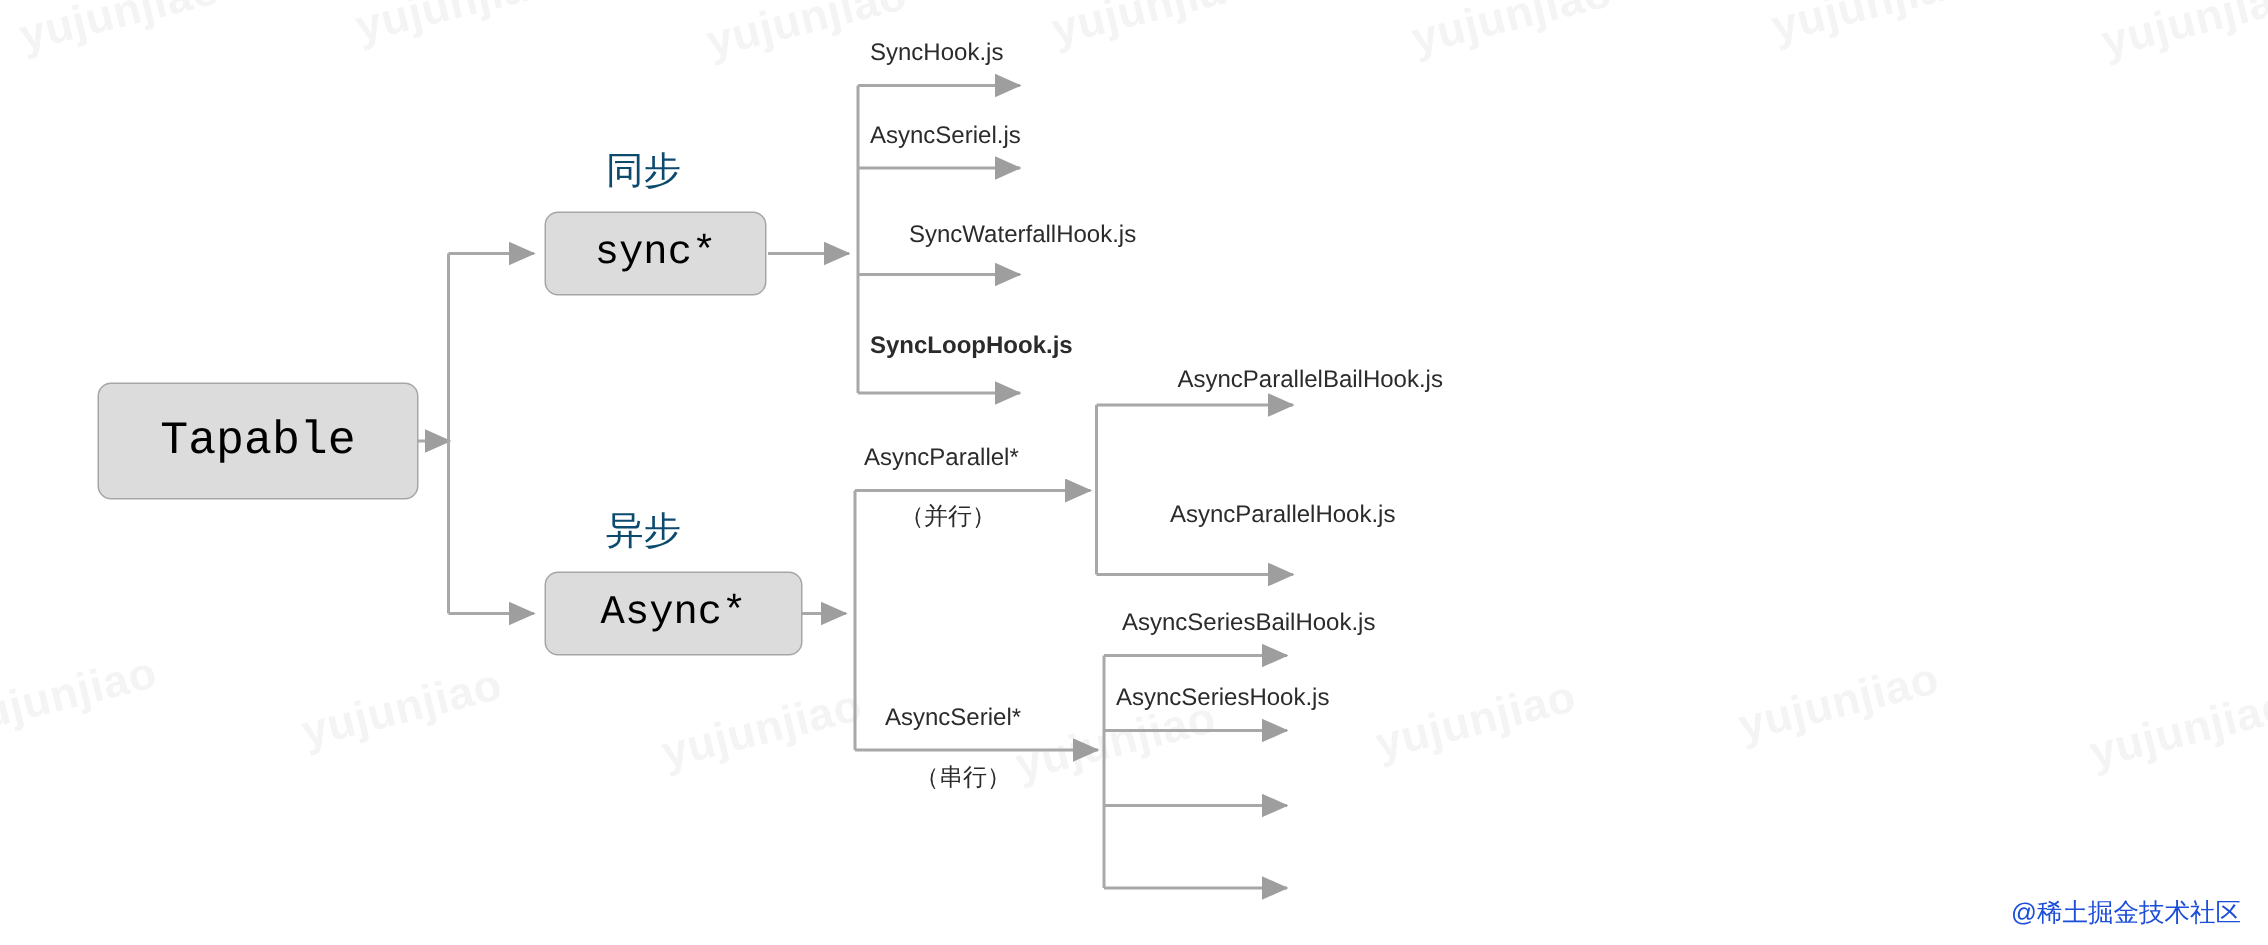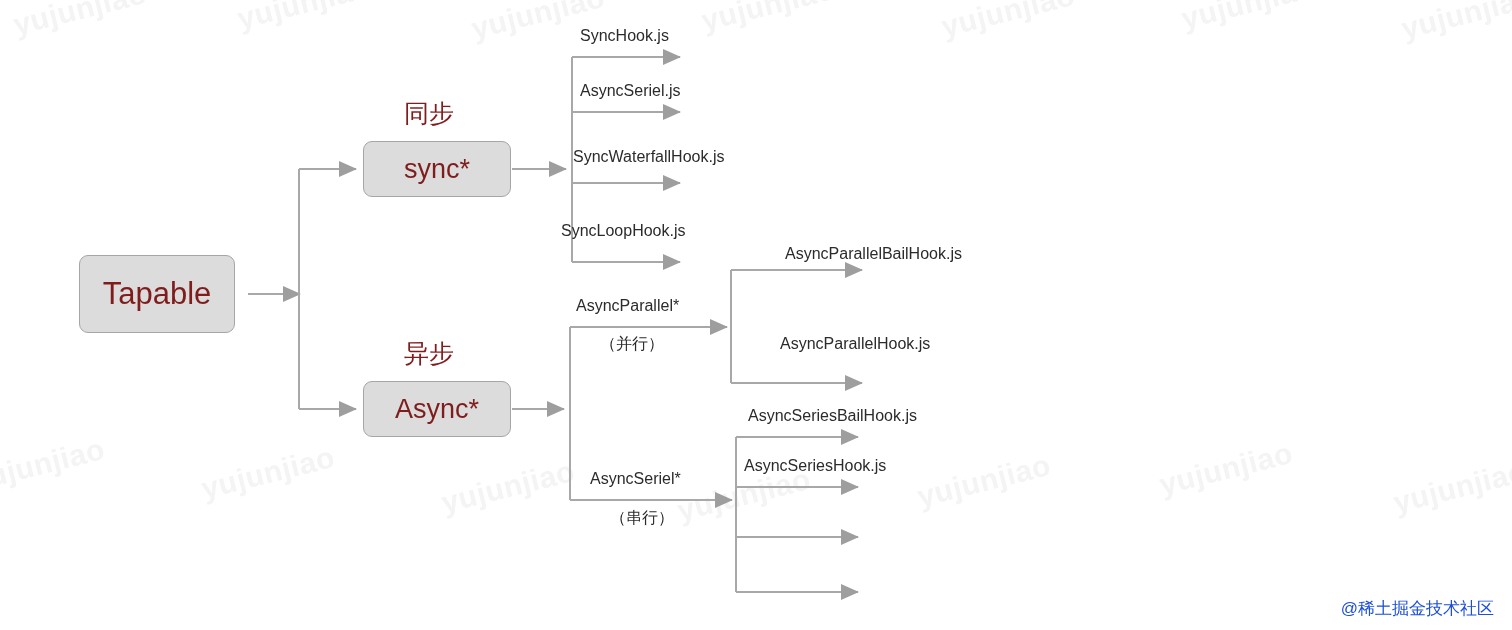--- a/index.html
+++ b/index.html
@@ -57,59 +57,60 @@
     box-sizing: border-box;
     background: #dcdcdc;
     border: 1px solid #a6a6a6;
     border-radius: 9px;
     display: flex;
     align-items: center;
     justify-content: center;
     z-index: 2;
   }
   .node-label {
-    color: #7f1d1d;
+    color: #000000;
     font-weight: 400;
     white-space: nowrap;
+    font-family: Liberation Mono, monospace;
   }
   #node-tapable {
-    left: 79px;
+    left: 65px;
     top: 255px;
-    width: 156px;
+    width: 214px;
     height: 78px;
   }
   #node-tapable .node-label { font-size: 31px; }
 
   #node-sync {
     left: 363px;
     top: 141px;
     width: 148px;
     height: 56px;
   }
   #node-sync .node-label { font-size: 27px; }
 
   #node-async {
     left: 363px;
     top: 381px;
-    width: 148px;
+    width: 172px;
     height: 56px;
   }
   #node-async .node-label { font-size: 27px; }
 
   
   .txt {
     position: absolute;
     white-space: nowrap;
     z-index: 2;
     color: #2b2b2b;
     font-size: 16px;
     line-height: 1;
   }
   .txt.red {
-    color: #7f1d1d;
+    color: #0c4a6e;
     font-size: 25px;
   }
   .txt.cjk {
     font-family: "DejaVu Sans", "Liberation Sans", sans-serif;
   }
 </style>
 </head>
 <body>
 
 <div id="canvas">
@@ -202,22 +203,22 @@
 
   <div class="node" id="node-async">
     <span class="node-label">Async*</span>
   </div>
 
   <div class="txt red cjk" style="left:404px; top:101px;">同步</div>
   <div class="txt red cjk" style="left:404px; top:341px;">异步</div>
 
   <div class="txt" style="left:580px; top:28px;">SyncHook.js</div>
   <div class="txt" style="left:580px; top:83px;">AsyncSeriel.js</div>
-  <div class="txt" style="left:573px; top:149px;">SyncWaterfallHook.js</div>
-  <div class="txt" style="left:561px; top:223px;">SyncLoopHook.js</div>
+  <div class="txt" style="left:573px; top:149px;padding-left:33px;">SyncWaterfallHook.js</div>
+  <div class="txt" style="left:580px; top:223px;font-weight:bold;">SyncLoopHook.js</div>
 
   <div class="txt" style="left:576px; top:298px;">AsyncParallel*</div>
   <div class="txt cjk" style="left:600px; top:336px;">（并行）</div>
 
   <div class="txt" style="left:590px; top:471px;">AsyncSeriel*</div>
   <div class="txt cjk" style="left:610px; top:510px;">（串行）</div>
 
   <div class="txt" style="left:785px; top:246px;">AsyncParallelBailHook.js</div>
   <div class="txt" style="left:780px; top:336px;">AsyncParallelHook.js</div>
 

